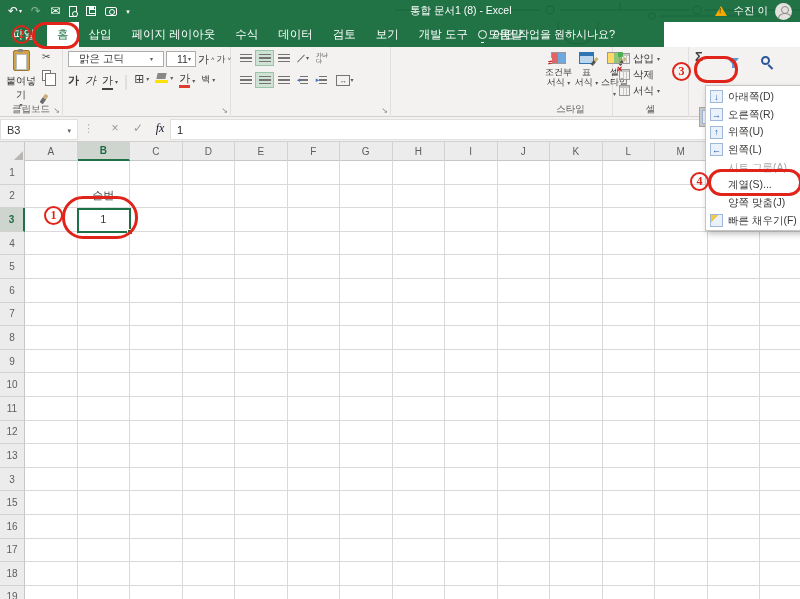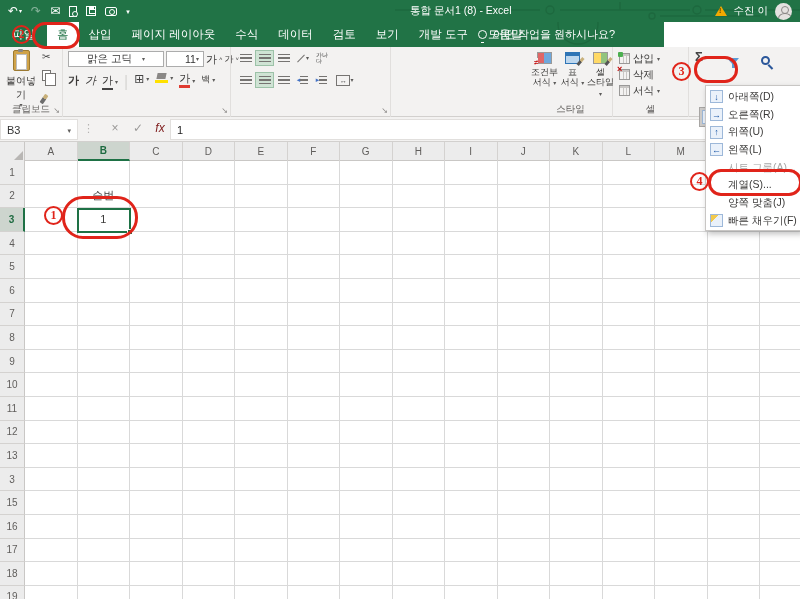--- a/index.html
+++ b/index.html
@@ -39,21 +39,21 @@
   .bulb{width:9px;height:9px;border:1.3px solid #fff;border-radius:50%;position:relative}
   .bulb:after{content:"";position:absolute;left:2px;top:8px;width:3px;height:3px;border-bottom:1.5px solid #fff}
 
   
   .ribbon{position:absolute;left:0;top:47px;width:800px;height:70px;background:#F3F2F1;border-bottom:1px solid #D2D0CE;color:#3B3A39}
   .rgroup{position:absolute;top:0;height:70px;border-right:1px solid #E1DFDD}
   .glabel{position:absolute;bottom:1px;left:0;right:0;text-align:center;font-size:9.5px;color:#605E5C;white-space:nowrap}
   .launcher{position:absolute;right:2px;bottom:2px;font-size:8px;color:#8A8886;line-height:1}
   .launcher:before{content:"↘"}
   .caret{font-size:6px;color:#5c5b5a;line-height:1}
-  .combo{display:inline-flex;align-items:center;justify-content:space-between;background:#fff;border:1px solid #ACACAC;height:16px;font-size:10.5px;padding:0 18px;color:#333}
+  .combo{display:inline-flex;align-items:center;justify-content:space-between;background:#fff;border:1px solid #ACACAC;height:16px;font-size:10.5px;padding:0 10px;color:#333}
   .rbtn{display:inline-flex;align-items:center;gap:2px;font-size:11px;color:#3B3A39;cursor:pointer}
   .on{background:#CFE3D4;outline:1px solid #9CC2A8}
   .ic-lines{display:inline-block;width:12px;height:8px;background:repeating-linear-gradient(to bottom,#767472 0 1.4px,transparent 1.4px 3.3px)}
   .alcell{display:inline-flex;align-items:center;justify-content:center;width:17px;height:14px}
 
   .ic-clipboard{display:block;width:17px;height:21px;background:#D0A349;border:1px solid #9C7A32;border-radius:2px;position:relative;margin:0 auto}
   .ic-clipboard:before{content:"";position:absolute;left:2.5px;top:2.5px;width:9px;height:14px;background:#fff;border:1px solid #BDBDBD}
   .ic-clipboard:after{content:"";position:absolute;left:4.5px;top:-2px;width:5px;height:3px;background:#8A8886;border-radius:1px}
   .ic-copy{display:inline-block;width:9px;height:11px;border:1px solid #767472;background:#fff;position:relative}
   .ic-copy:before{content:"";position:absolute;left:2px;top:2px;width:9px;height:11px;border:1px solid #767472;background:#fff}
@@ -89,21 +89,21 @@
   .fillbtn .fb-ic{width:14px;height:14px;margin-left:2px;border:1px solid #9DB8D9;background:#EAF1FA;color:#1F5AA8;font-size:10px;display:flex;align-items:center;justify-content:center}
   .fillbtn .caret{margin-left:3px}
   .frag{position:absolute;font-size:10px;color:#3B3A39;white-space:nowrap;z-index:18}
 
   
   .fbar{position:absolute;left:0;top:117px;width:800px;height:25px;background:#F3F2F1;border-bottom:1px solid #D2D0CE}
   .namebox{position:absolute;left:0;top:2px;width:78px;height:21px;background:#fff;border:1px solid #E1DFDD;display:flex;align-items:center;padding-left:6px;font-size:11px;color:#333}
   .nb-caret{position:absolute;right:6px;top:7px;font-size:7px;color:#605E5C}
   .fdots{position:absolute;left:83px;top:5px;color:#B5B3B1;font-size:11px}
   .fbtn{position:absolute;top:4px;font-size:12px;color:#9A9998;width:16px;text-align:center}
-  .fx{font-family:Liberation Sans, sans-serif;font-style:italic;color:#7f1d1d;font-size:12px}
+  .fx{font-family:Liberation Serif, serif;font-style:italic;color:#0f172a;font-size:12px}
   .ffield{position:absolute;left:170px;top:2px;right:0;height:21px;background:#fff;border:1px solid #E1DFDD;display:flex;align-items:center;padding-left:6px;font-size:11px;color:#222}
 
   
   .sheet{position:absolute;left:0;top:142px;width:800px;bottom:0;background:#fff}
   .chead{position:absolute;left:0;top:0;width:800px;height:19px;background:#ECECEC;border-bottom:1px solid #C9C7C5}
   .corner{position:absolute;left:0;top:0;width:25px;height:19px;background:#ECECEC;border-right:1px solid #C9C7C5;overflow:hidden}
   .corner:after{content:"";position:absolute;right:1px;bottom:1px;width:0;height:0;border-left:9px solid transparent;border-bottom:9px solid #B8B6B4}
   .ch{position:absolute;top:0;height:19px;display:flex;align-items:center;justify-content:center;font-size:10px;color:#605E5C;border-right:1px solid #D4D2D0}
   .ch.sel{background:#CDD5CE;border-bottom:2px solid #1E7145;color:#1E6B41;font-weight:bold}
   #rows{position:absolute;left:0;top:19px;right:0;bottom:0;overflow:hidden}
@@ -287,21 +287,21 @@
         <span class="alcell" style="width:26px">
             <span style="display:inline-flex;align-items:center;justify-content:center;width:14px;height:11px;border:1px solid #767472;font-size:7px;color:#444">↔</span>
             <span class="caret">▾</span>
           </span>
       </div>
       <span class="launcher"></span>
     </div>
 
 
     <div class="rgroup" style="left:529px;width:84px">
-      <div style="position:absolute;left:2px;top:5px;display:flex;gap:1px">
+      <div style="position:absolute;left:16px;top:5px;display:flex;gap:1px">
         <span class="stylebtn">
           <span class="ic-cf"></span>
           <span style="margin-top:3px">조건부</span>
           <span><span>서식</span> <span class="caret">▾</span></span>
         </span>
         <span class="stylebtn">
           <span class="ic-tbl">
               <span class="brush"></span>
             </span>
           <span style="margin-top:3px">표</span>

